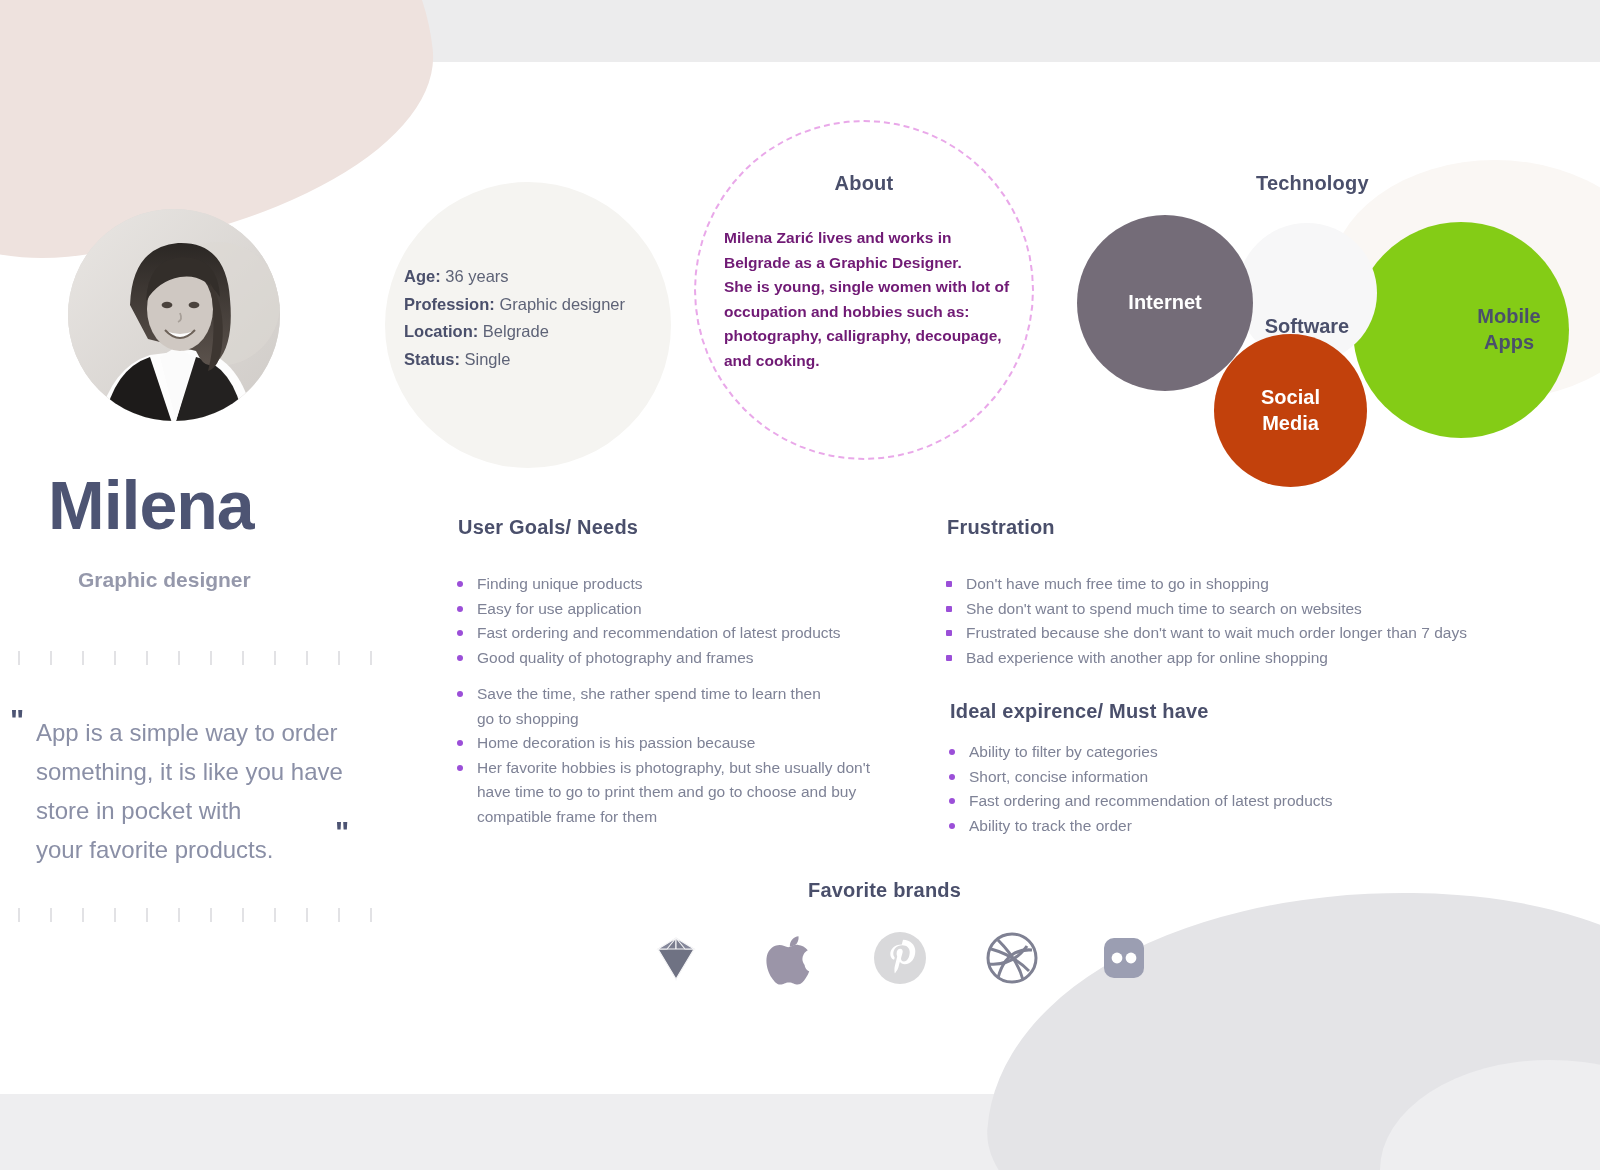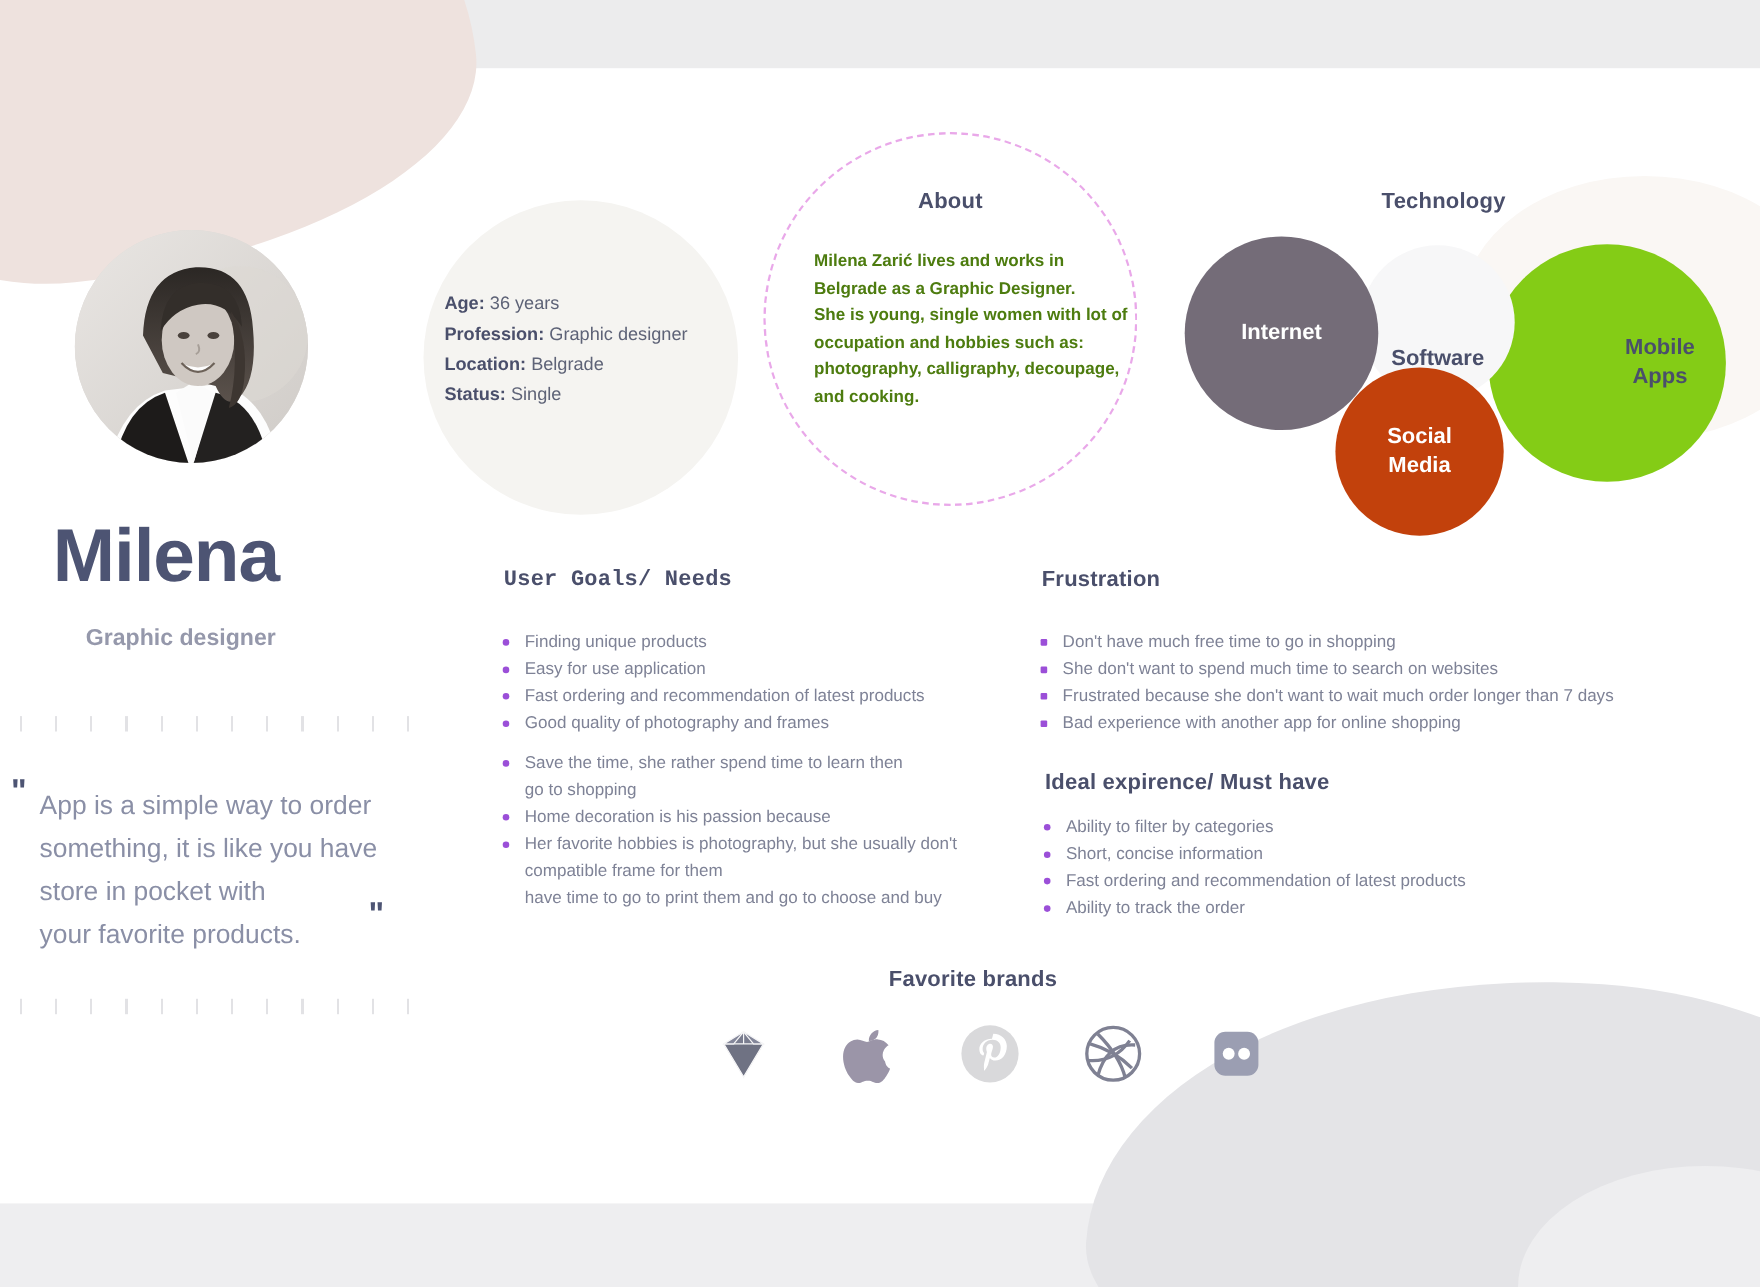--- a/index.html
+++ b/index.html
@@ -121,21 +121,21 @@
     width: 340px; height: 340px; border-radius: 50%;
     border: 2px dashed #e9a8e9;
   }
   .about-title {
     position: absolute; left: 694px; top: 172px; width: 340px;
     text-align: center;
   }
   .about-text {
     position: absolute; left: 724px; top: 226px; width: 300px;
     font-size: 15.5px; line-height: 24.5px;
-    color: #4d7c0f; font-weight: bold; margin-left: 16px;
+    color: #701a75; font-weight: bold;
   }
 
   
   .tech-title {
     position: absolute; left: 1256px; top: 172px;
   }
   .tech-circle {
     position: absolute; border-radius: 50%;
     display: flex; align-items: center; justify-content: center;
     text-align: center; font-weight: bold; line-height: 1.28;
@@ -172,21 +172,21 @@
   .bullet-row::before {
     content: "";
     position: absolute; left: 2px; top: 9px;
     width: 6px; height: 6px; border-radius: 50%;
     background: #9b4fd8;
   }
   .bullet-row.sq::before { border-radius: 1px; }
   .bullet-row.gap { margin-top: 12px; }
   .bullet-row .cont { display: block; }
 
-  .goals-title { left: 458px; top: 516px; font-family: Liberation Mono, monospace; }
+  .goals-title { left: 458px; top: 516px; }
   .goals-list  { left: 455px; top: 572px; width: 470px; }
 
   .frust-title { left: 947px; top: 516px; }
   .frust-list  { left: 944px; top: 572px; width: 580px; }
 
   .ideal-title { left: 950px; top: 700px; }
   .ideal-list  { left: 947px; top: 740px; width: 470px; }
 
   
   .brands-title {
@@ -334,22 +334,22 @@
       </div>
     <div class="bullet-row gap">
       <span class="cont">Save the time, she rather spend time to learn then</span>
       <span class="cont">go to shopping</span>
     </div>
     <div class="bullet-row">
       <span class="cont">Home decoration is his passion because</span>
     </div>
     <div class="bullet-row">
       <span class="cont">Her favorite hobbies is photography, but she usually don't</span>
+      <span class="cont">have time to go to print them and go to choose and buy</span>
       <span class="cont">compatible frame for them</span>
-      <span class="cont">have time to go to print them and go to choose and buy</span>
     </div>
   </div>
 
   <div class="block-title sec-title frust-title">Frustration</div>
   <div class="bullets frust-list">
     <div class="bullet-row sq">
         <span class="cont">Don't have much free time to go in shopping</span>
       </div>
     <div class="bullet-row sq">
         <span class="cont">She don't want to spend much time to search on websites</span>

